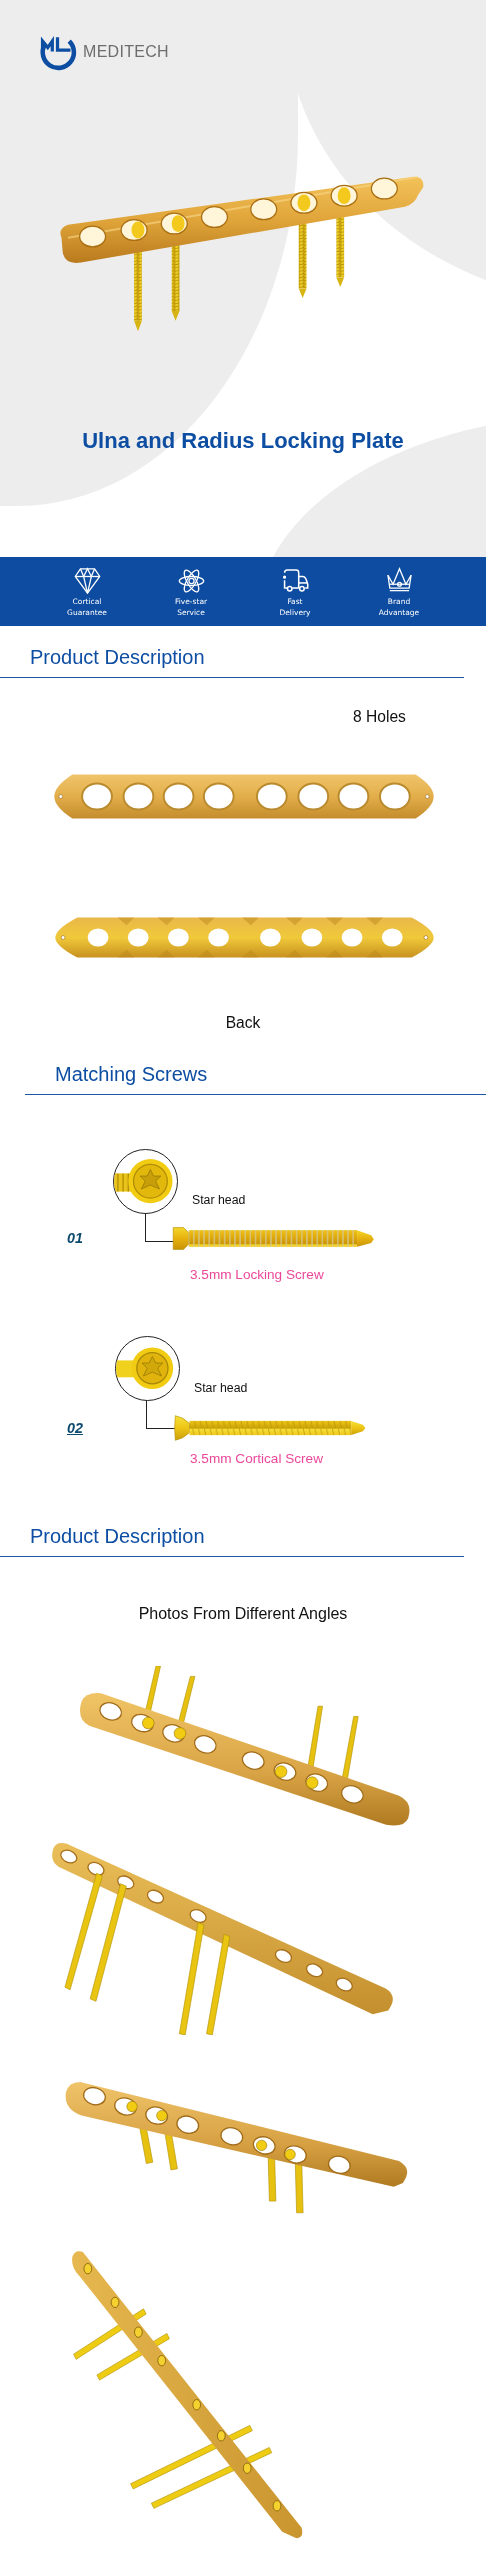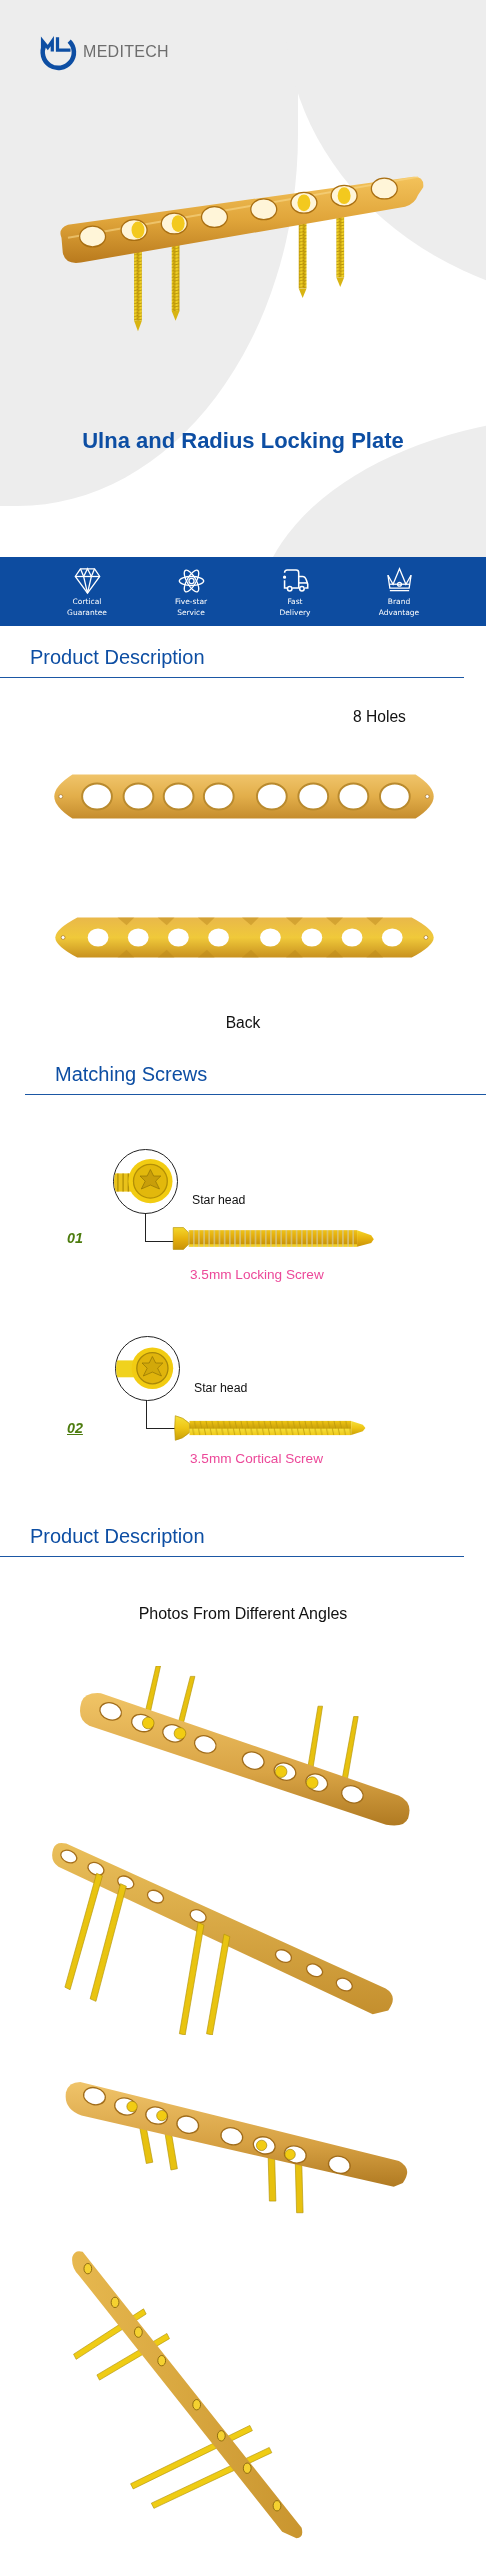--- a/index.html
+++ b/index.html
@@ -29,21 +29,21 @@
   
   .sec-h { position: absolute; left: 0; width: 464px; height: 38px; border-bottom: 1.3px solid #1b57a4; }
   .sec-h span { position: absolute; left: 30px; bottom: 7.8px; font-size: 20px; color: #0d4ea3; }
 
   .txt { position: absolute; font-size: 15.6px; color: #111; }
   .ctr { left: 0; width: 486px; text-align: center; }
 
   .plate-flat { position: absolute; }
 
   
-  .screw-no { position: absolute; left: 67px; font-size: 14.3px; font-weight: bold; font-style: italic; color: #4d7c0f; }
+  .screw-no { position: absolute; left: 67px; font-size: 14.3px; font-weight: bold; font-style: italic; color: #0c4a6e; }
   .star-lab { position: absolute; font-size: 12.3px; color: #111; }
   .screw-name { position: absolute; font-size: 13.6px; color: #ec4899; }
   .head-circle { position: absolute; width: 65px; height: 65px; border-radius: 50%; border: 1px solid #222; background: #fff; overflow: hidden; }
   .connector { position: absolute; border-left: 1px solid #222; border-bottom: 1px solid #222; }
 
   .angle-img { position: absolute; }
 </style>
 </head>
 <body>
 

